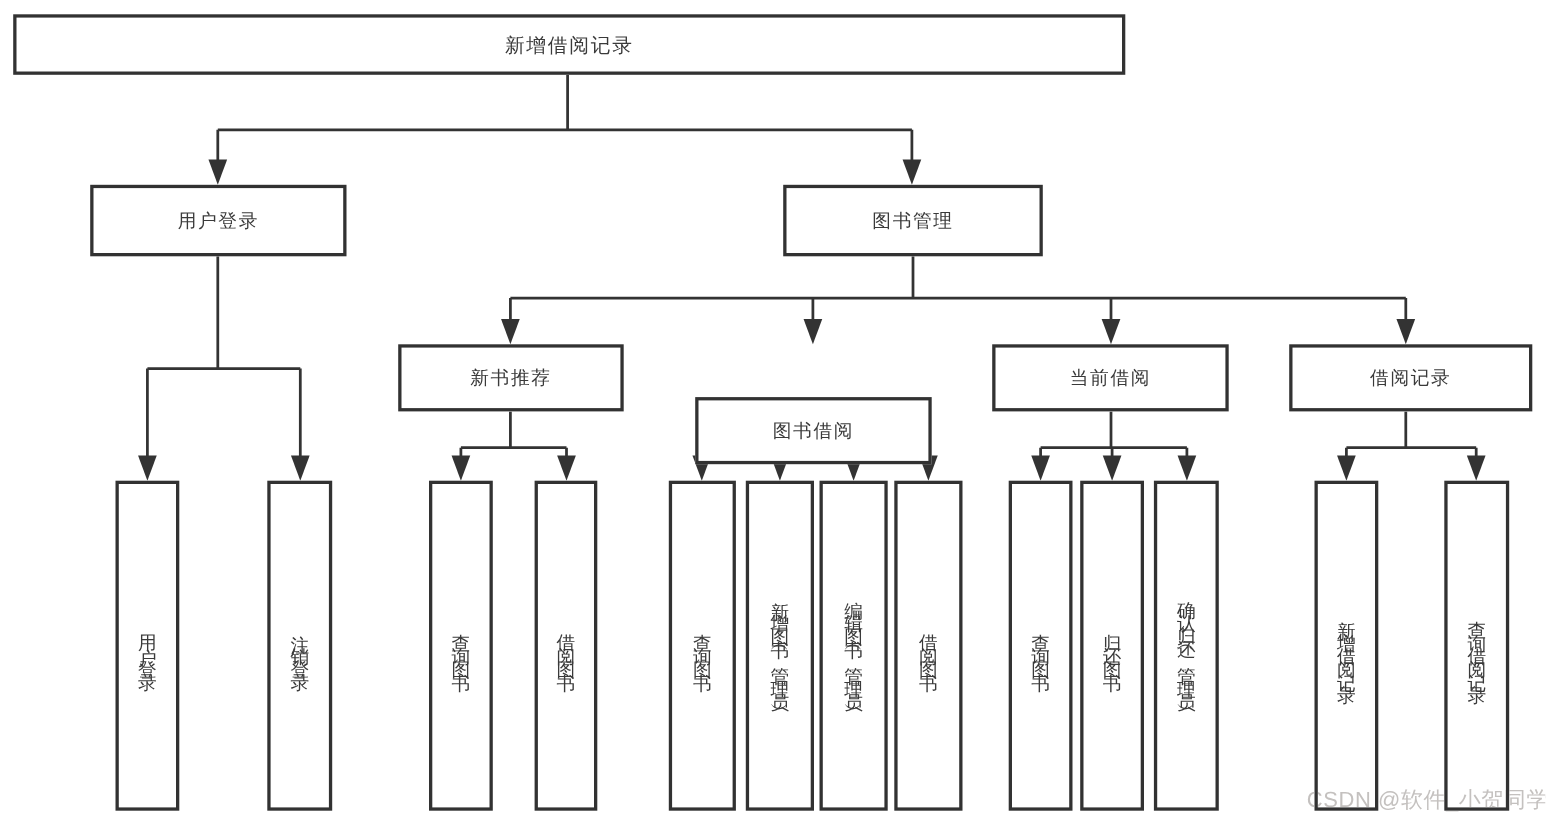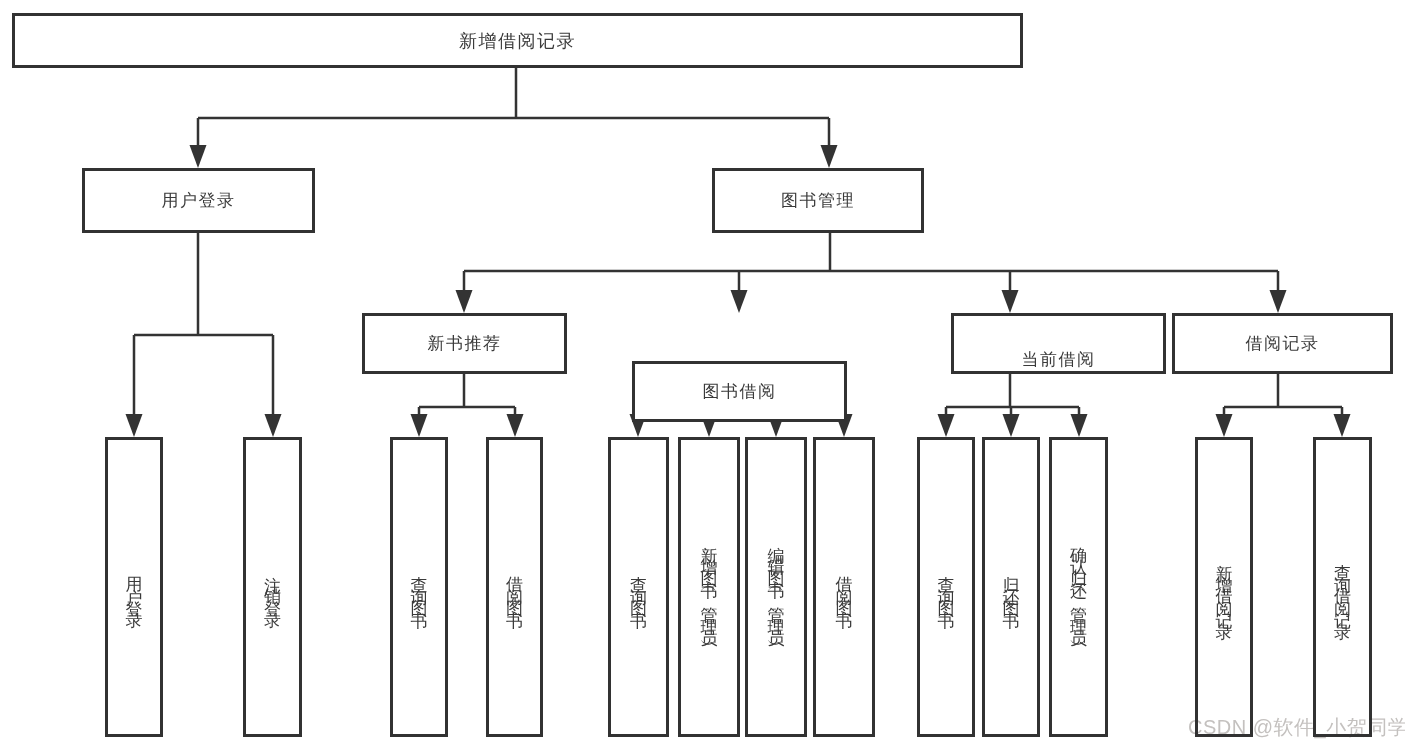--- a/index.html
+++ b/index.html
@@ -86,31 +86,31 @@
     </g>
   </svg>
 
   <div class="node hbox root-box" style="left:12px;top:13px;width:1011px;height:55px;">
     <span>新增借阅记录</span>
   </div>
 
   <div class="node hbox" style="left:82px;top:168px;width:233px;height:65px;">
     <span>用户登录</span>
   </div>
-  <div class="node hbox" style="left:712px;top:168px;width:212px;height:65px;text-align:right;">
+  <div class="node hbox" style="left:712px;top:168px;width:236px;height:65px;text-align:right;">
     <span>图书管理</span>
   </div>
 
   <div class="node hbox" style="left:362px;top:313px;width:205px;height:61px;justify-content:center;">
     <span>新书推荐</span>
   </div>
   <div class="node hbox" style="left:632px;top:313px;width:215px;height:61px;margin-top:48px;">
     <span>图书借阅</span>
   </div>
-  <div class="node hbox" style="left:951px;top:313px;width:215px;height:61px;align-items:flex-end;">
+  <div class="node hbox" style="left:902px;top:313px;width:215px;height:61px;">
     <span>当前借阅</span>
   </div>
   <div class="node hbox" style="left:1172px;top:313px;width:221px;height:61px;">
     <span>借阅记录</span>
   </div>
 
   <div class="node vbox" style="left:105px;width:58px;">
     <span>用户登录</span>
   </div>
   <div class="node vbox" style="left:243px;width:59px;">

